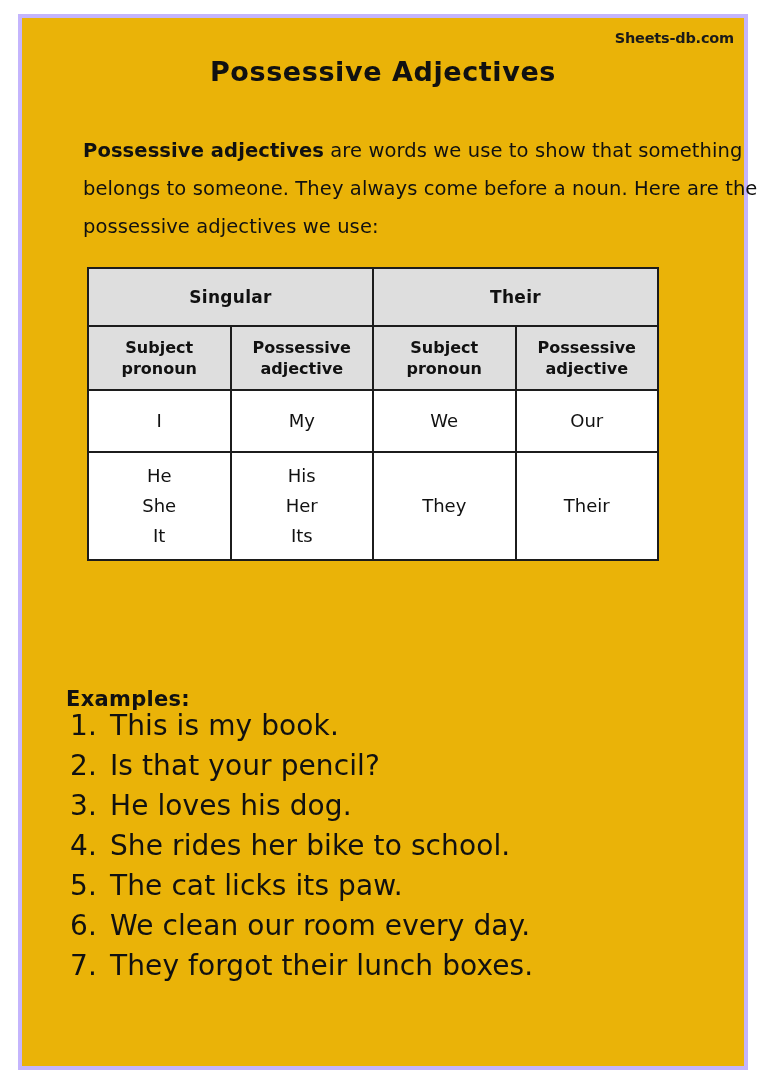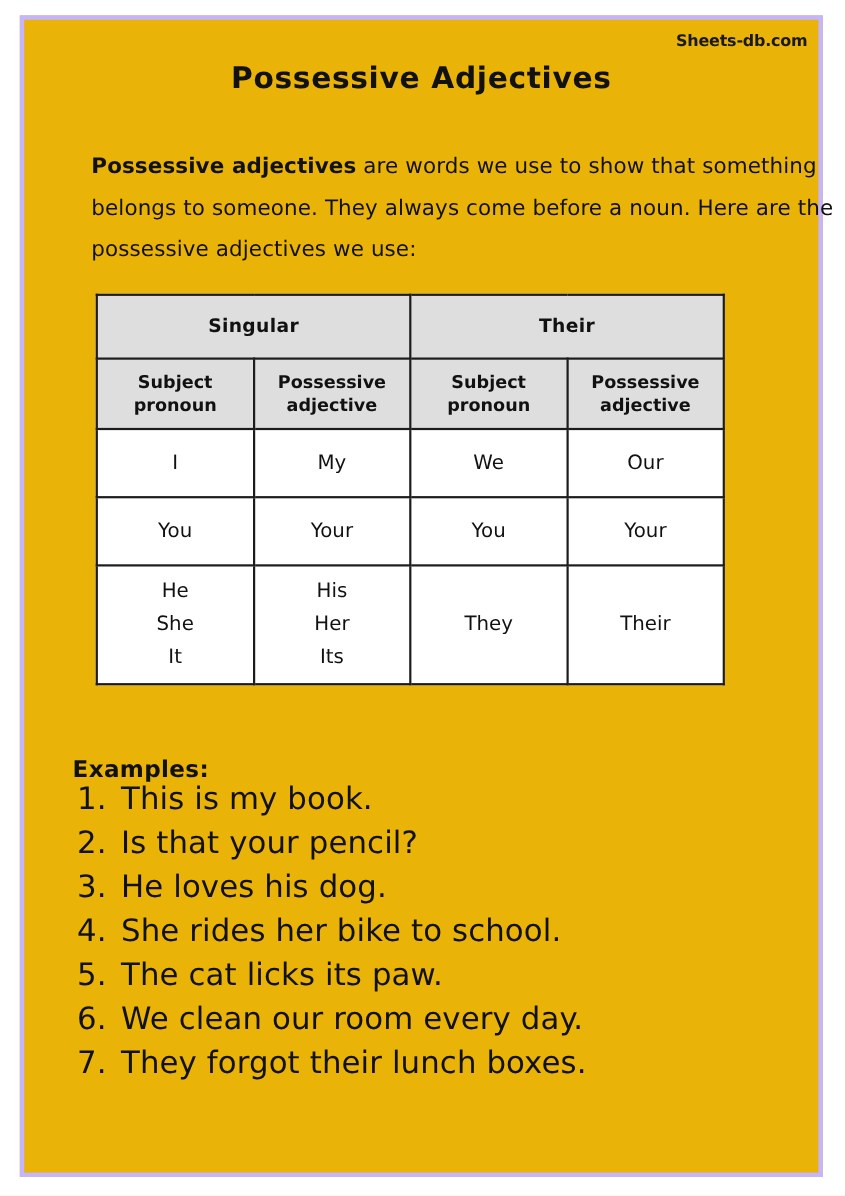--- a/index.html
+++ b/index.html
@@ -183,26 +183,20 @@
             <span class="stack-line">adjective</span>
           </th>
         </tr>
       </thead>
       <tbody>
         <tr>
           <td class="cell">I</td>
           <td class="cell">My</td>
           <td class="cell">We</td>
           <td class="cell">Our</td>
-        </tr>
-        <tr>
-          <td class="cell">You</td>
-          <td class="cell">Your</td>
-          <td class="cell">You</td>
-          <td class="cell">Your</td>
         </tr>
         <tr>
           <td class="cell tall">
             <span class="stack-line">He</span>
             <span class="stack-line">She</span>
             <span class="stack-line">It</span>
           </td>
           <td class="cell tall">
             <span class="stack-line">His</span>
             <span class="stack-line">Her</span>

